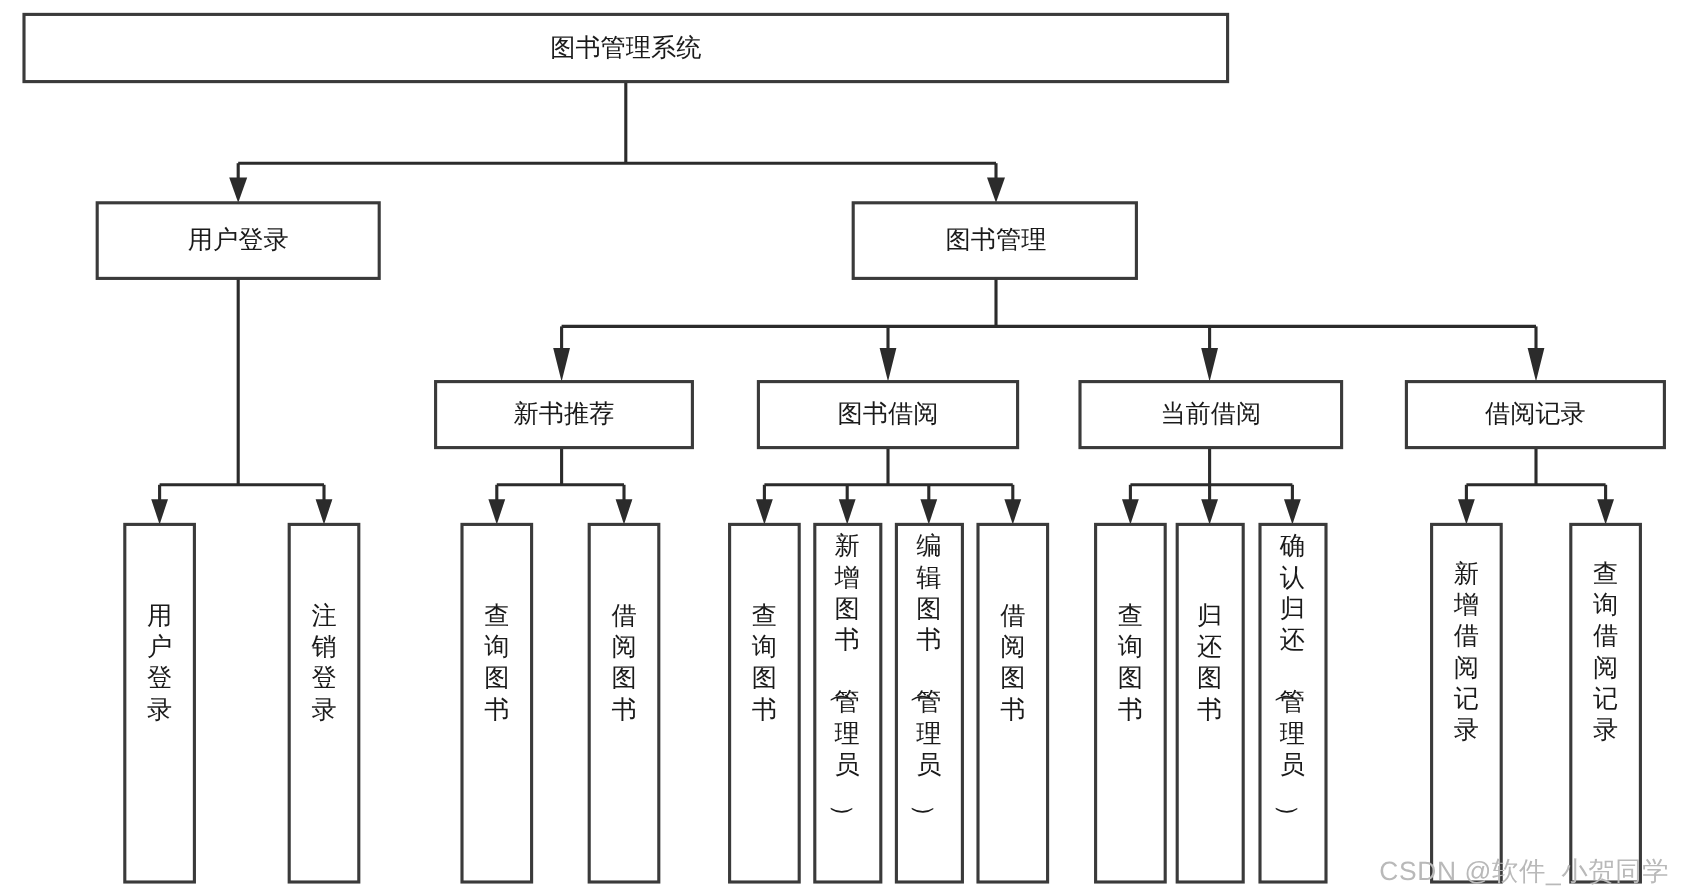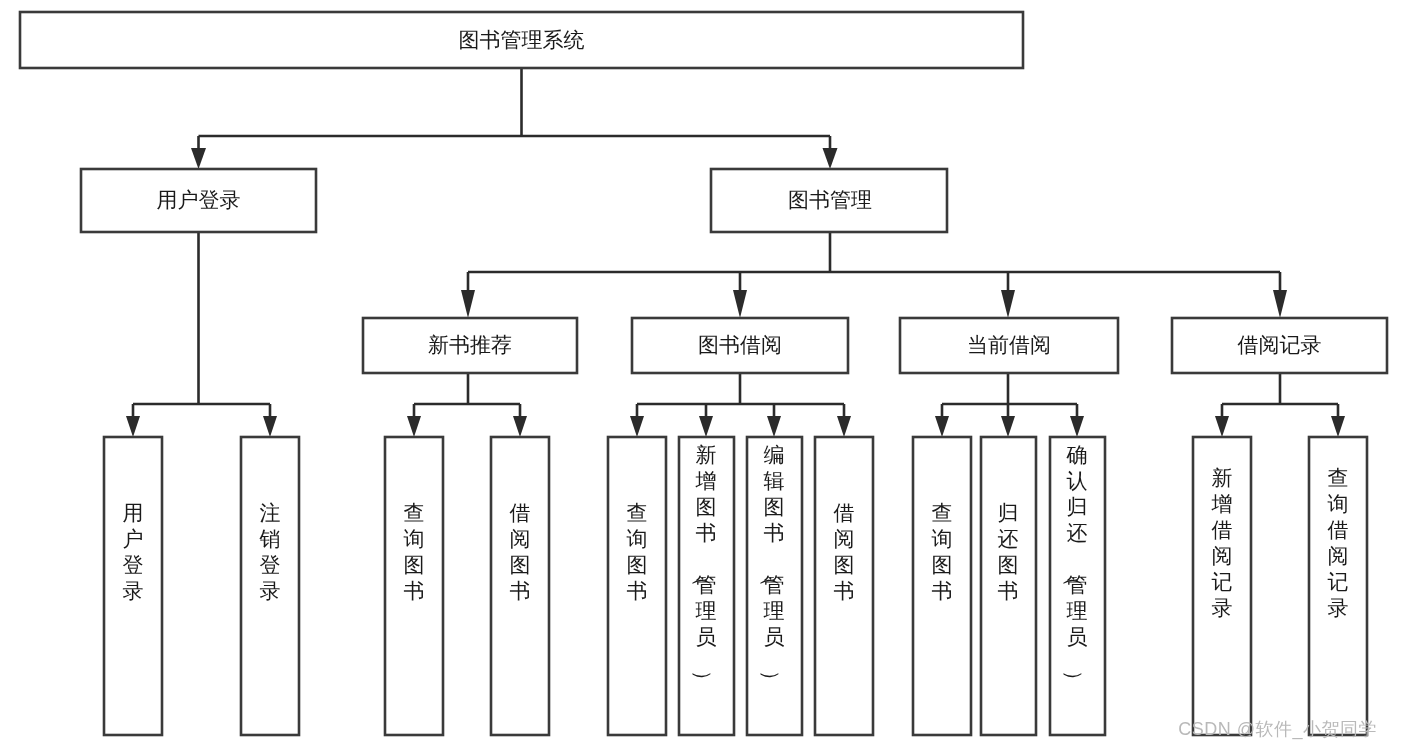--- a/index.html
+++ b/index.html
@@ -49,24 +49,24 @@
     dominant-baseline: middle;
   }
   .leaf-label-v {
     fill: #1a1a1a;
     font-family: "Liberation Sans", "DejaVu Sans", sans-serif;
     font-size: 21px;
     text-anchor: middle;
   }
   .watermark-text {
     position: absolute;
-    right: 28px;
+    right: 14px;
     bottom: 6px;
     font-family: "Liberation Sans", "DejaVu Sans", sans-serif;
-    font-size: 18px;
+    font-size: 22px;
     color: #b9b9b9;
     letter-spacing: 0.5px;
     white-space: nowrap;
     pointer-events: none;
   }
 </style>
 </head>
 <body>
 
 <div id="diagram-root">

